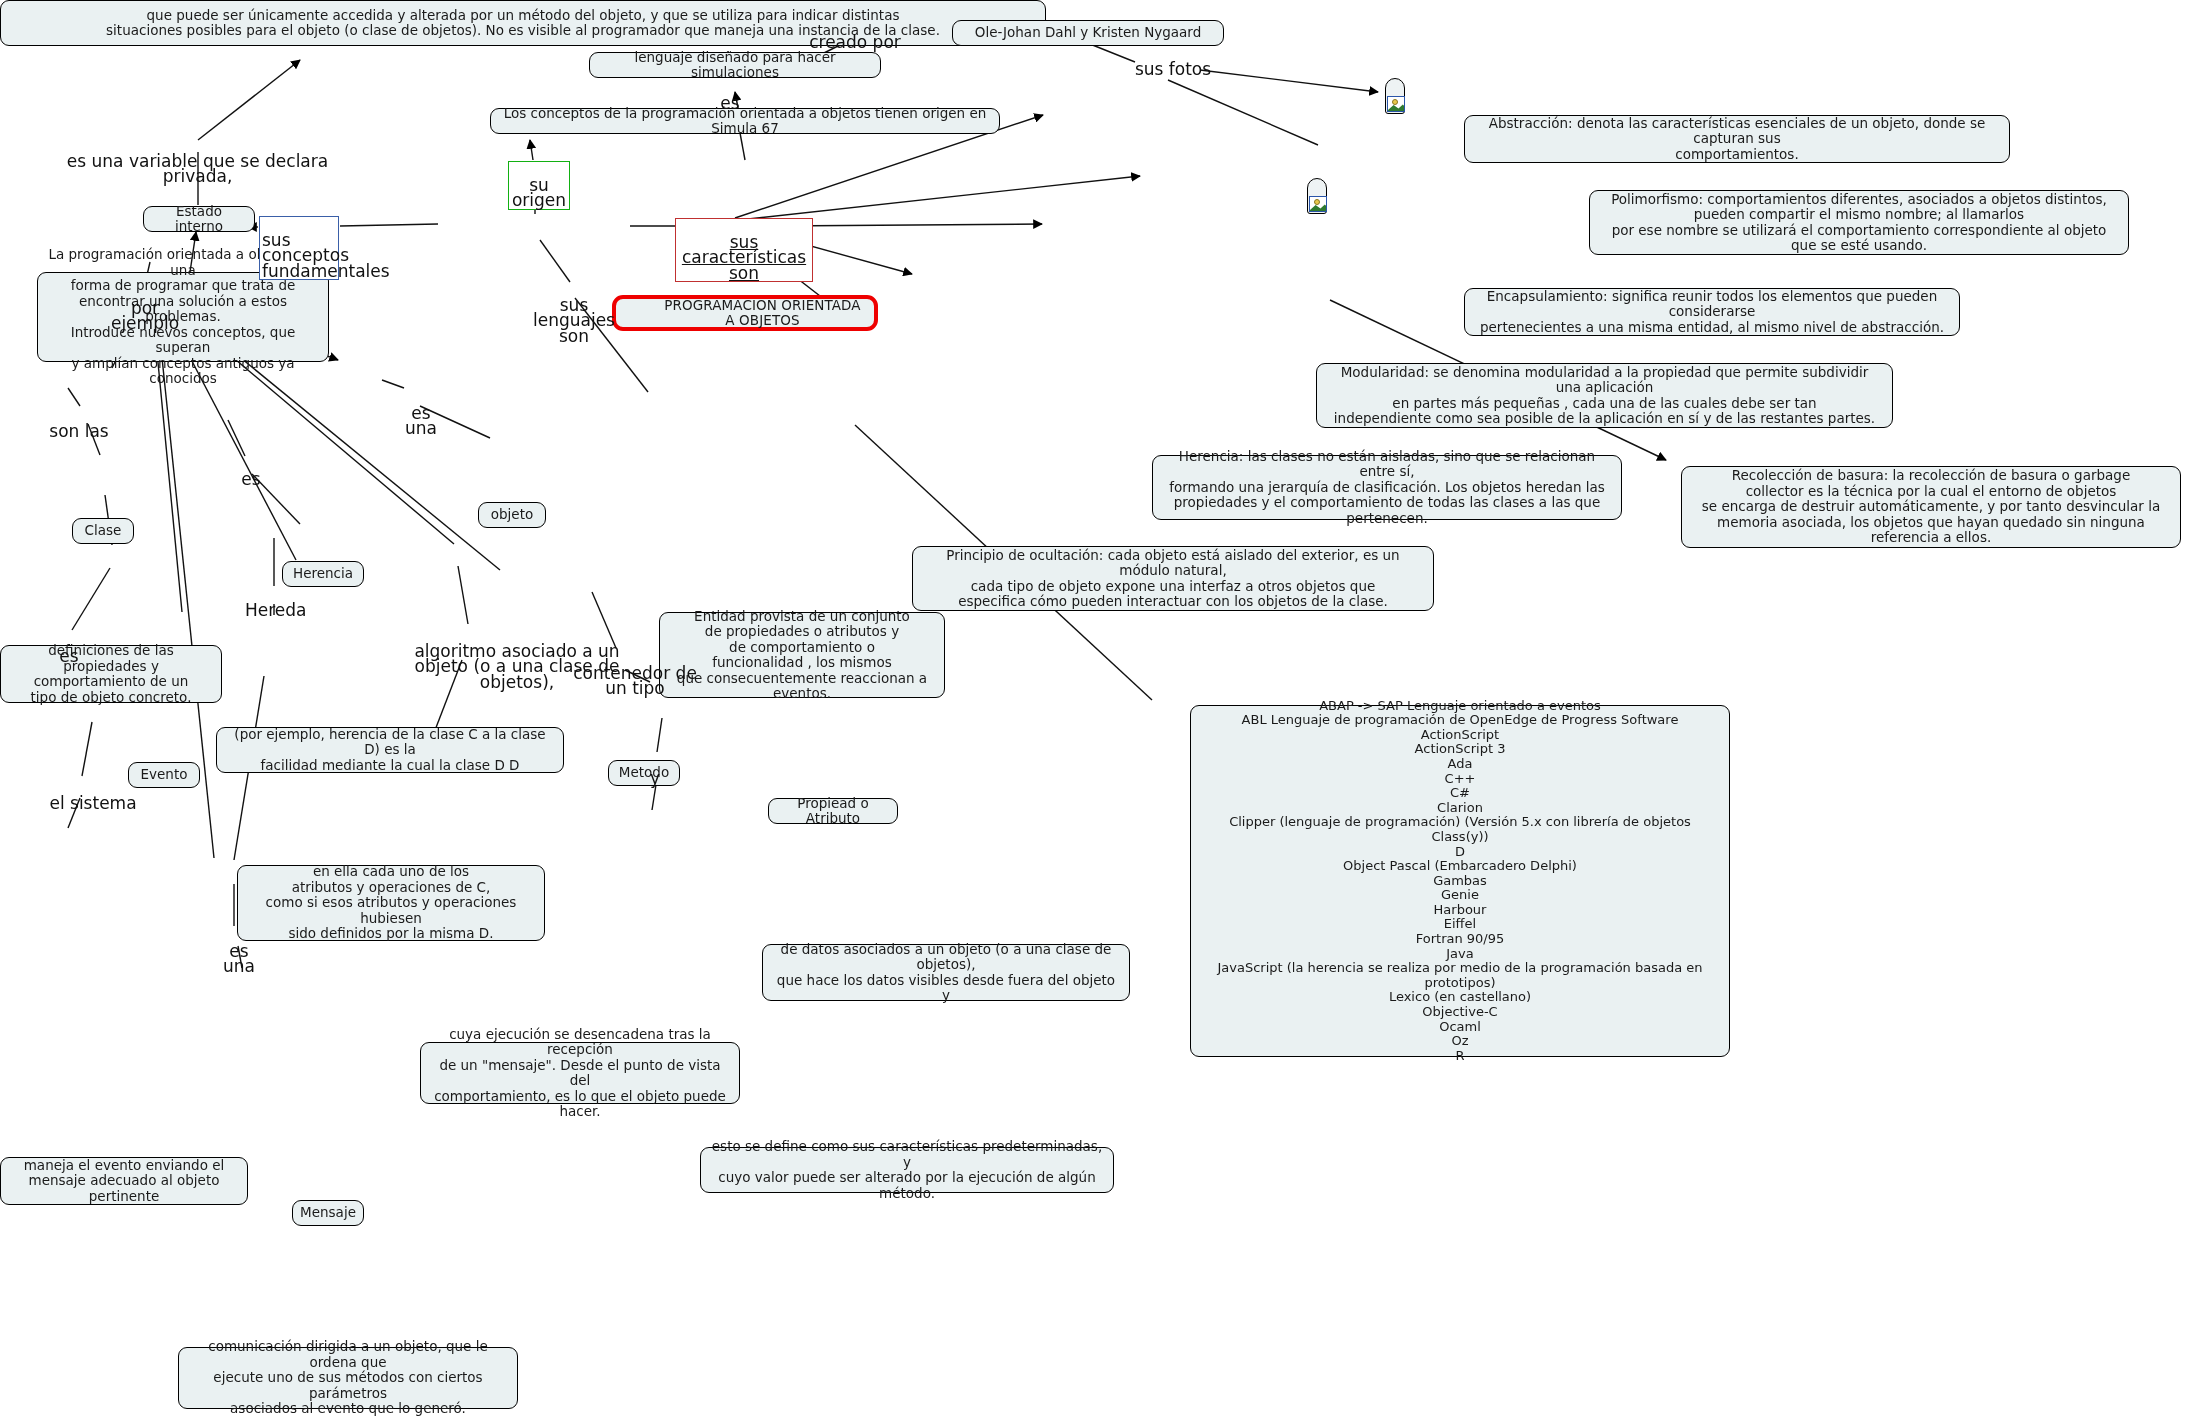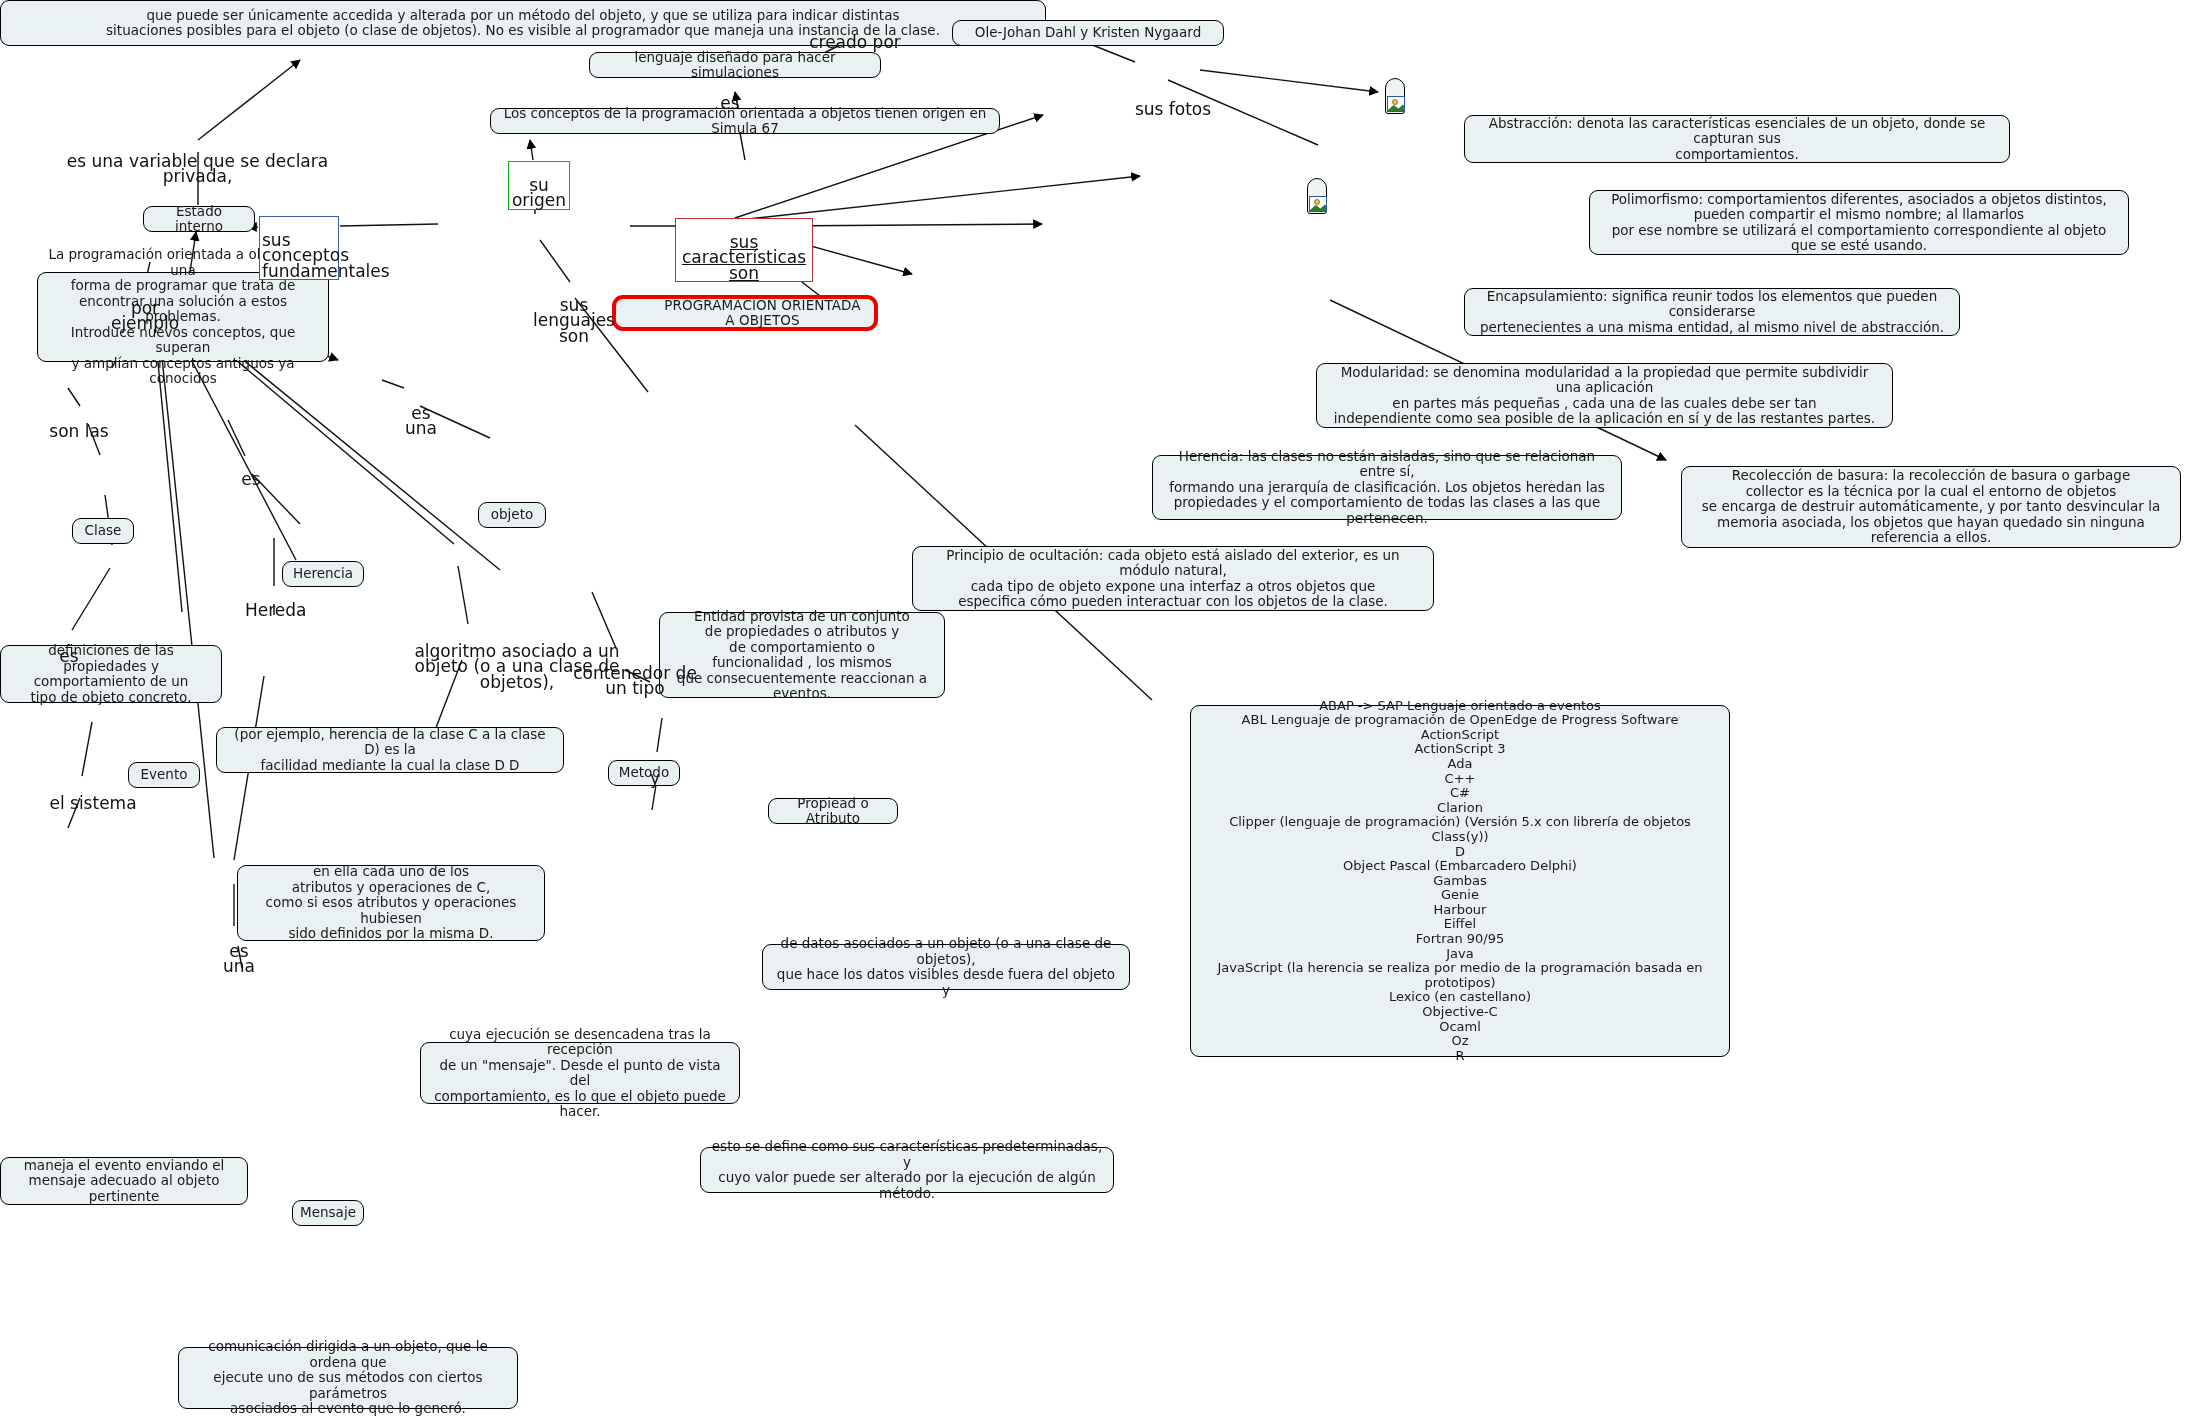--- a/index.html
+++ b/index.html
@@ -342,21 +342,21 @@
   </div>
 
   <div class="node" style="left:237px; top:865px; width:308px; height:76px;">
     <span>en ella cada uno de los
 atributos y operaciones de C,
 como si esos atributos y operaciones hubiesen
 sido definidos por la misma D.</span>
   </div>
 
 
-  <div class="node" style="left:762px; top:944px; width:368px; height:46px;justify-content:center;">
+  <div class="node" style="left:762px; top:944px; width:368px; height:57px;justify-content:center;">
     <span>de datos asociados a un objeto (o a una clase de objetos),
 que hace los datos visibles desde fuera del objeto y</span>
   </div>
 
   <div class="node" style="left:420px; top:1042px; width:320px; height:62px;">
     <span>cuya ejecución se desencadena tras la recepción
 de un "mensaje". Desde el punto de vista del
 comportamiento, es lo que el objeto puede hacer.</span>
   </div>
 
@@ -400,21 +400,21 @@
   </div>
 
   <div class="linklabel" style="left:710px; top:80px; width:40px;">
     <span>es</span>
   </div>
 
   <div class="linklabel" style="left:800px; top:19px; width:110px;">
     <span>creado por</span>
   </div>
 
-  <div class="linklabel" style="left:1128px; top:46px; width:90px;margin-top:40px;">
+  <div class="linklabel" style="left:1128px; top:46px; width:90px;">
     <span>sus fotos</span>
   </div>
 
   <div class="linklabel boxed-green" style="left:508px; top:161px; width:56px;">
     <span>su origen</span>
   </div>
 
   <div class="linklabel boxed-blue" style="left:259px; top:216px; width:74px;">
     <span>sus conceptos
 fundamentales</span>

